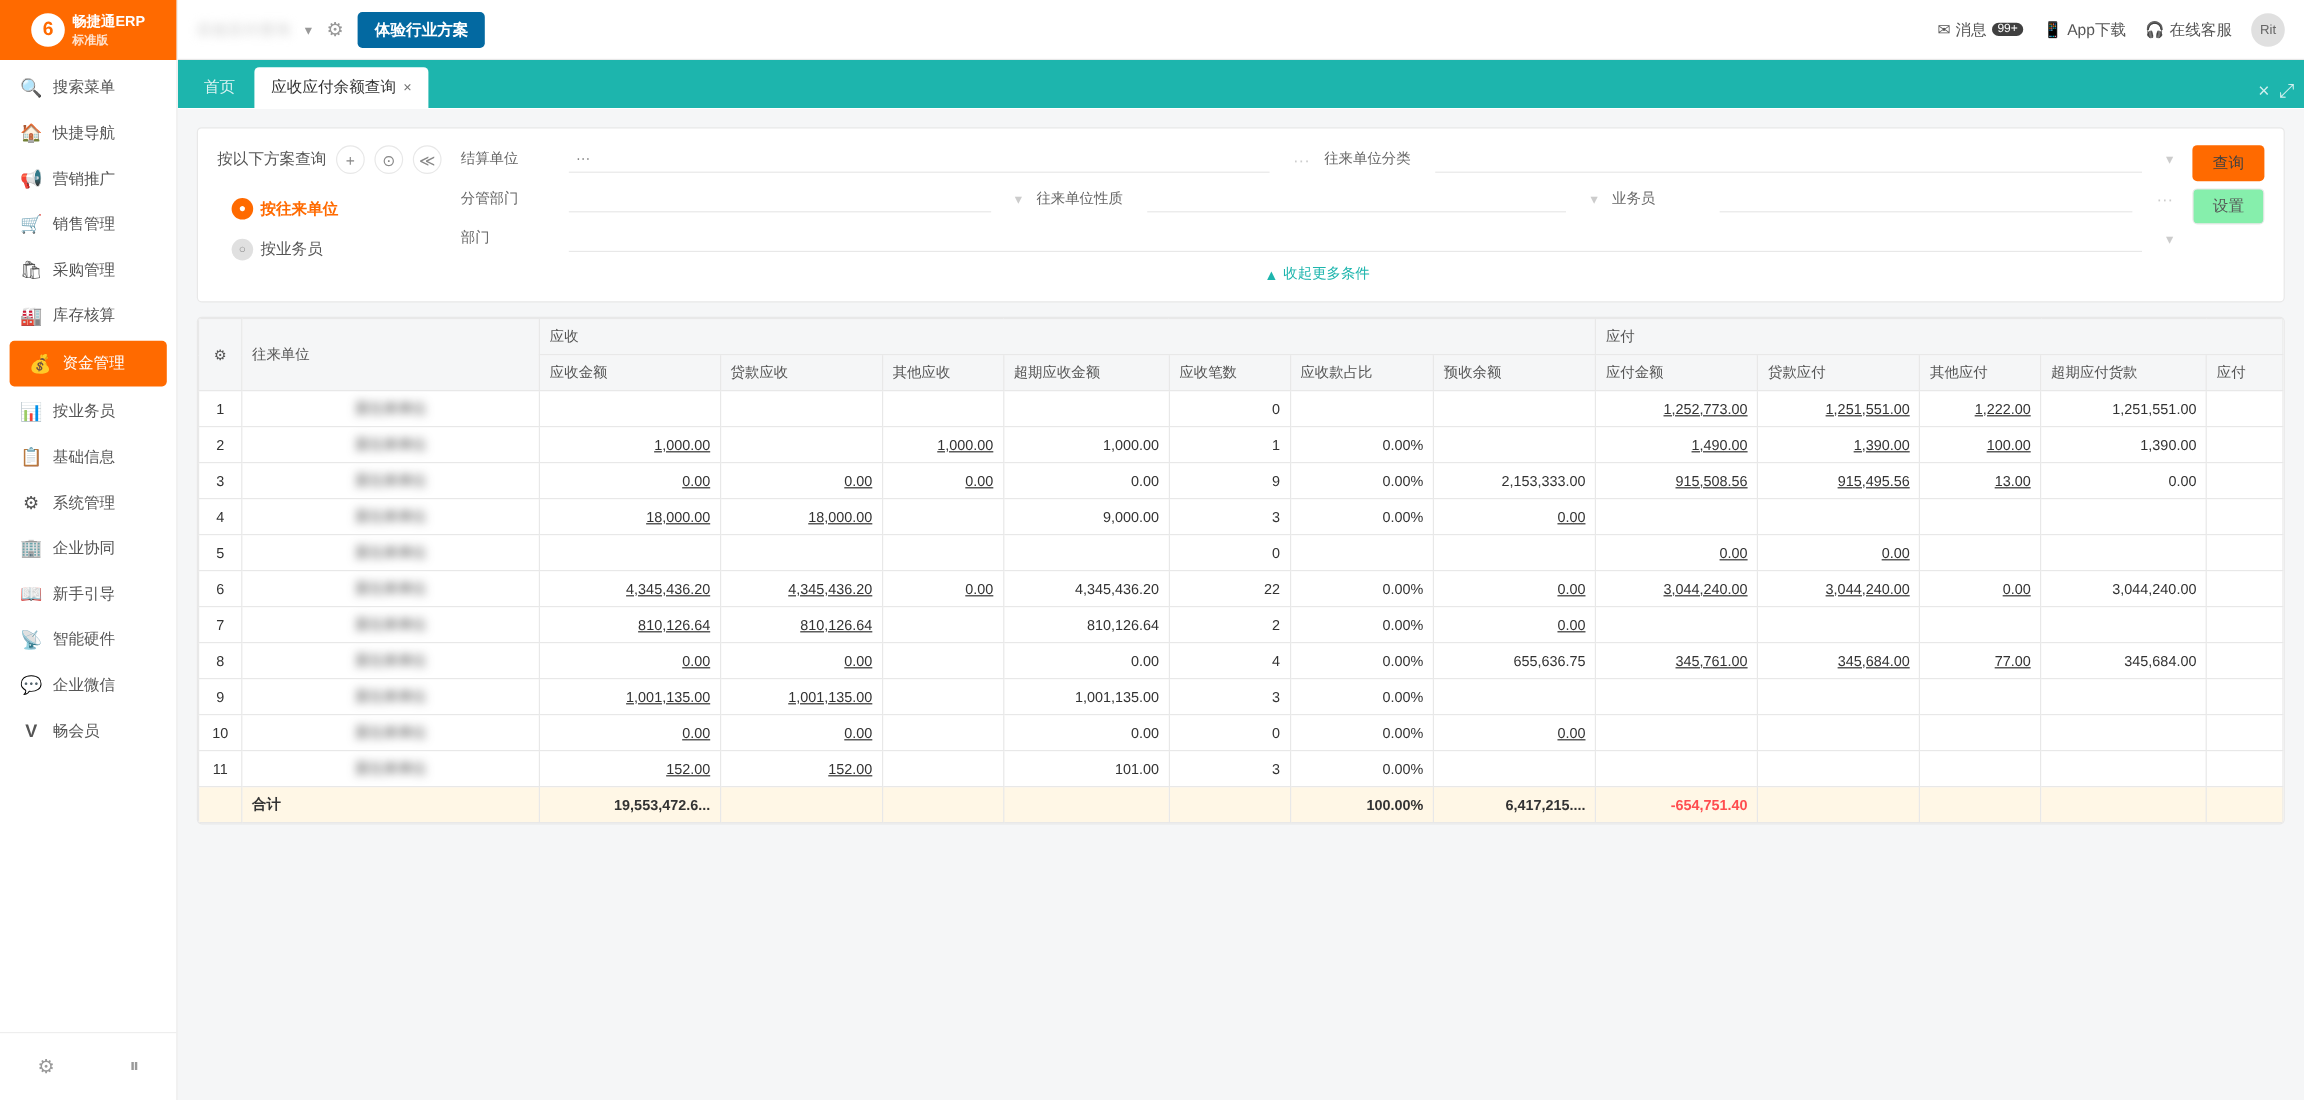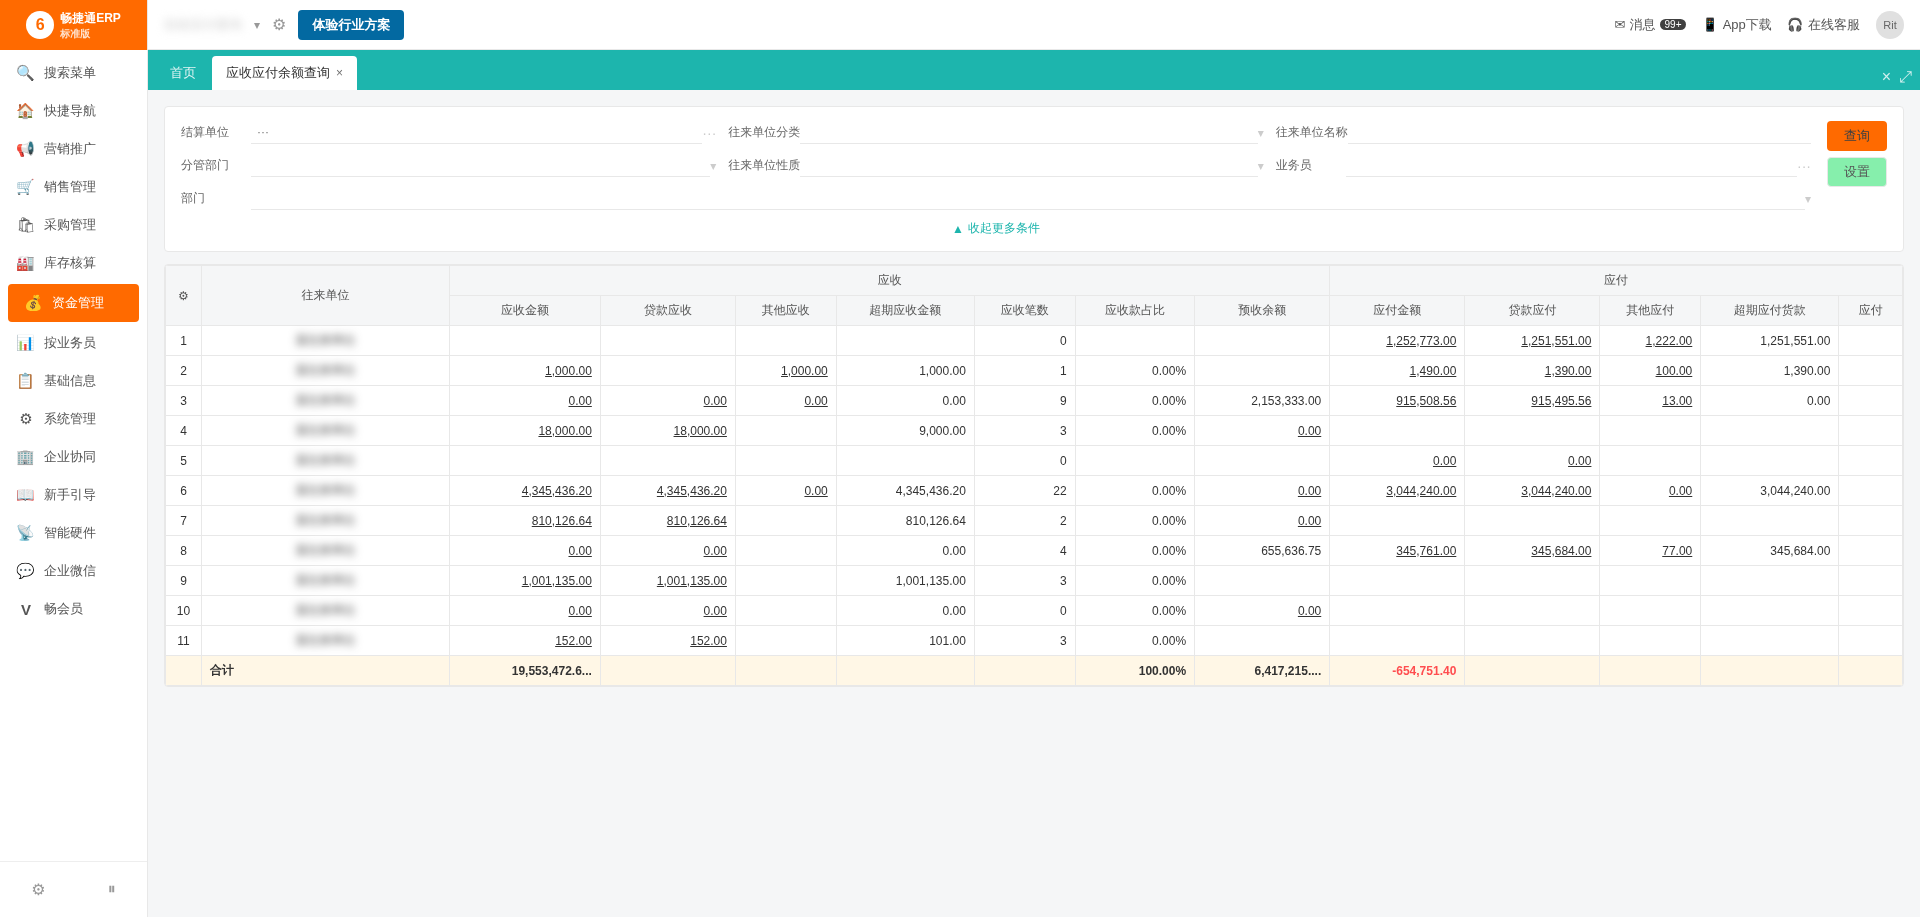--- a/index.html
+++ b/index.html
@@ -94,21 +94,21 @@
       border: 1px solid #e8e8e8;
     }
     .search-toolbar { display: flex; align-items: center; gap: 8px; margin-bottom: 12px; }
     .search-label { font-size: 13px; color: #555; }
     .search-toolbar-btn {
       width: 24px; height: 24px; border-radius: 50%; border: 1px solid #e8e8e8;
       display: flex; align-items: center; justify-content: center; cursor: pointer;
       color: #888; font-size: 13px;
     }
     .search-row { display: flex; align-items: center; gap: 12px; margin-bottom: 10px; }
-    .search-field { display: flex; align-items: center; gap: 0; flex: 1; }
+    .search-field { display: flex; align-items: center; gap: 20px; flex: 1; }
     .search-field-label { font-size: 12px; color: #666; white-space: nowrap; min-width: 70px; }
     .search-input {
       flex: 1; border: none; border-bottom: 1px solid #e8e8e8;
       padding: 4px 6px; font-size: 12px; outline: none; color: #333;
       background: transparent;
     }
     .search-input-dots { color: #ccc; font-size: 14px; }
     .dropdown-arrow { color: #ccc; font-size: 12px; cursor: pointer; }
     .collapse-row { display: flex; justify-content: center; align-items: center; margin-top: 4px; }
     .collapse-btn {
@@ -129,21 +129,21 @@
       cursor: pointer; font-size: 13px; color: #555;
     }
     .filter-item.active { color: #ff6a00; font-weight: bold; }
     .filter-icon { width: 18px; height: 18px; border-radius: 50%; background: #ff6a00; color: #fff; font-size: 10px; display: flex; align-items: center; justify-content: center; }
     .filter-icon-gray { width: 18px; height: 18px; border-radius: 50%; background: #e0e0e0; color: #888; font-size: 10px; display: flex; align-items: center; justify-content: center; }
 
     
     .table-wrapper { flex: 1; background: #fff; border-radius: 4px; border: 1px solid #e8e8e8; overflow: hidden; }
     .data-table { width: 100%; border-collapse: collapse; font-size: 12px; }
     .data-table th, .data-table td { border: 1px solid #e8e8e8; padding: 6px 8px; white-space: nowrap; }
-    .data-table th { background: #f5f6f7; color: #555; font-weight: normal; text-align: center; }
+    .data-table th { background: #f5f6f7; color: #555; font-weight: normal; text-align: left; }
     .data-table td { color: #333; text-align: right; }
     .data-table td:first-child, .data-table td:nth-child(2) { text-align: center; }
     .th-group { background: #f0f7ff; }
     .link-cell { color: #1890ff; text-decoration: underline; cursor: pointer; }
     .row-num { color: #999; text-align: center !important; }
     .total-row { background: #fff7e6 !important; font-weight: bold; }
 
     .settings-cell { text-align: center !important; cursor: pointer; color: #999; }
 
     
@@ -267,37 +267,49 @@
     <span>×</span>
     <span>⤢</span>
   </div>
 </div>
 
 <div class="main-content">
 
 
   <div class="search-area">
     <div style="display:flex; gap:16px; align-items:flex-start;">
+      <div style="display:flex; flex-direction:column; gap:0; min-width:120px;">
+        <div class="search-toolbar">
+          <span class="search-label">按以下方案查询</span>
+          <div class="search-toolbar-btn">+</div>
+          <div class="search-toolbar-btn">⊙</div>
+          <div class="search-toolbar-btn">≪</div>
+        </div>
+        <div class="filter-item active">
+          <div class="filter-icon">●</div>
+          <span>按往来单位</span>
+        </div>
+        <div class="filter-item">
+          <div class="filter-icon-gray">○</div>
+          <span>按业务员</span>
+        </div>
+      </div>
 
       <div style="flex:1;">
 
         <div class="search-row">
           <div class="search-field">
             <span class="search-field-label">结算单位</span>
             <input class="search-input" placeholder="···" style="min-width: 160px;">
             <span class="search-input-dots">···</span>
           </div>
           <div class="search-field">
             <span class="search-field-label">往来单位分类</span>
             <input class="search-input" style="min-width: 160px;">
             <span class="dropdown-arrow">▾</span>
-          </div>
-          <div class="search-field">
-            <span class="search-field-label">往来单位名称</span>
-            <input class="search-input" style="min-width: 160px;">
           </div>
         </div>
 
         <div class="search-row">
           <div class="search-field">
             <span class="search-field-label">分管部门</span>
             <input class="search-input" style="min-width: 160px;">
             <span class="dropdown-arrow">▾</span>
           </div>
           <div class="search-field">

